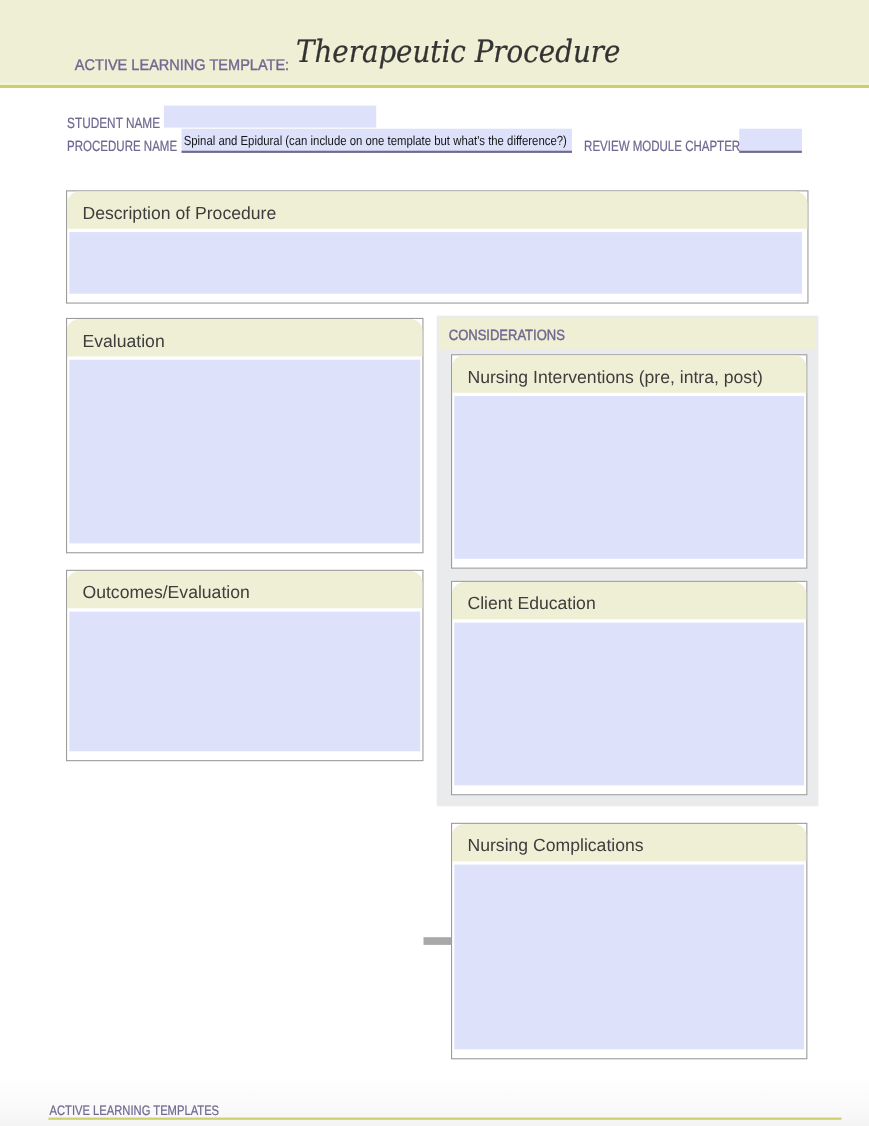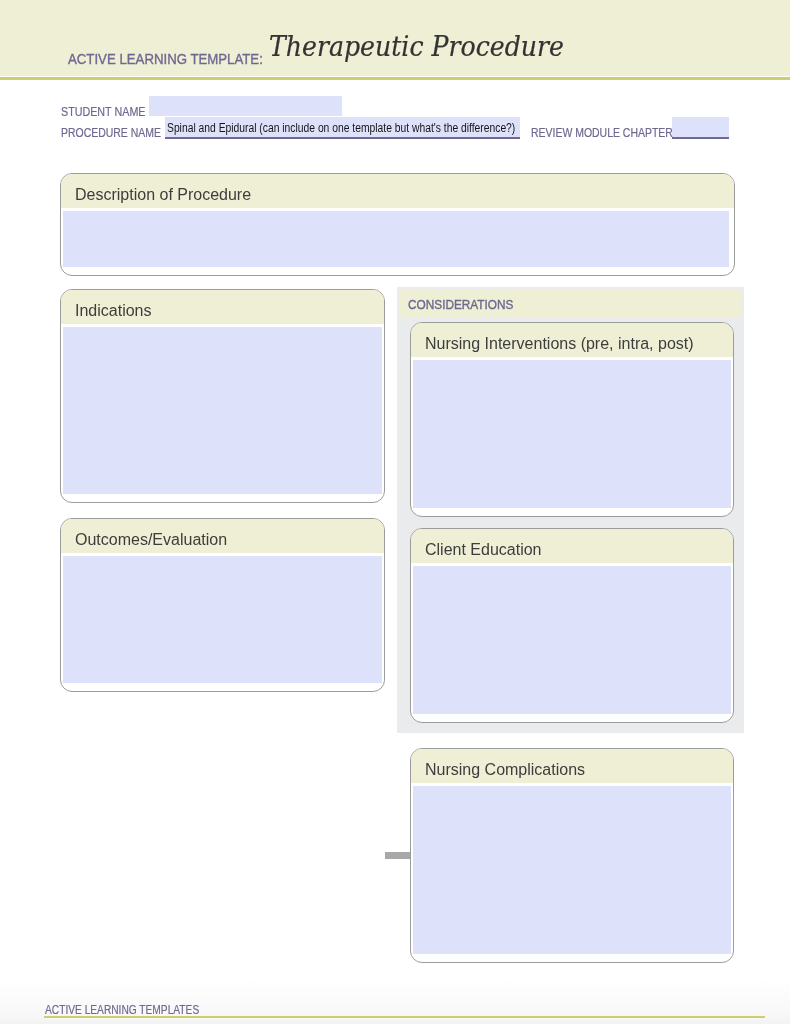--- a/index.html
+++ b/index.html
@@ -22,21 +22,21 @@
   
   .flabel{position:absolute;z-index:3;font-size:13.5px;color:#6f6891;-webkit-text-stroke:0.22px #6f6891;
           transform:scaleX(.795);transform-origin:left top;white-space:nowrap;}
   .ffield{position:absolute;background:#dde1fa;}
   .fline{position:absolute;height:1.5px;background:#6f6891;}
   .ftext{position:absolute;z-index:4;font-size:12px;color:#151515;white-space:nowrap;
          transform:scaleX(.86);transform-origin:left top;}
 
   
   .box{position:absolute;background:#fff;border:1.5px solid #9c9c9c;
-       border-radius:12px;box-sizing:border-box;}
+       border-radius:0;box-sizing:border-box;}
   .box-hd{position:absolute;left:0;top:0;right:0;height:34px;
           background:#efefd5;border-radius:11px 11px 0 0;}
   .box-hd span{position:absolute;left:14px;top:12px;font-size:16px;color:#3d3d3d;white-space:nowrap;}
   .box-body{position:absolute;left:2px;right:2.5px;top:37px;bottom:8px;background:#dde1fa;}
   .box-wide .box-body{right:5px;}
 
   
   .considerations{position:absolute;background:#eaebec;}
   .cons-hd{position:absolute;background:#efefd5;}
   .cons-hd span{position:absolute;left:9px;top:8px;font-size:13.5px;font-weight:normal;
@@ -79,21 +79,21 @@
     <div class="box-body"></div>
   </div>
 
   <div class="considerations" style="left:397px;top:287px;width:347px;height:446px;"></div>
   <div class="cons-hd" style="left:399px;top:289px;width:343px;height:29px;">
       <span>CONSIDERATIONS</span>
     </div>
 
   <div class="box" style="left:60px;top:289px;width:325px;height:214px;">
     <div class="box-hd">
-        <span>Indications</span>
+        <span>Evaluation</span>
       </div>
     <div class="box-body"></div>
   </div>
   <div class="box" style="left:60px;top:518px;width:325px;height:174px;">
     <div class="box-hd">
         <span>Outcomes/Evaluation</span>
       </div>
     <div class="box-body"></div>
   </div>
 

